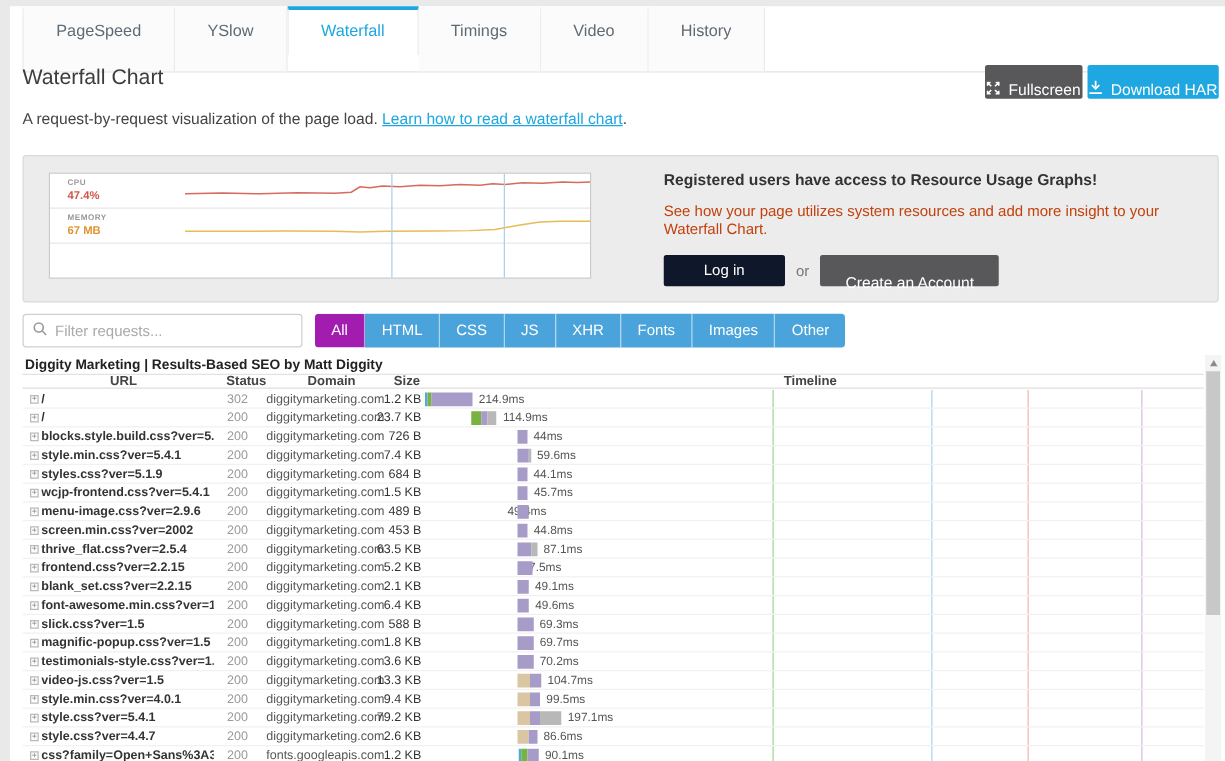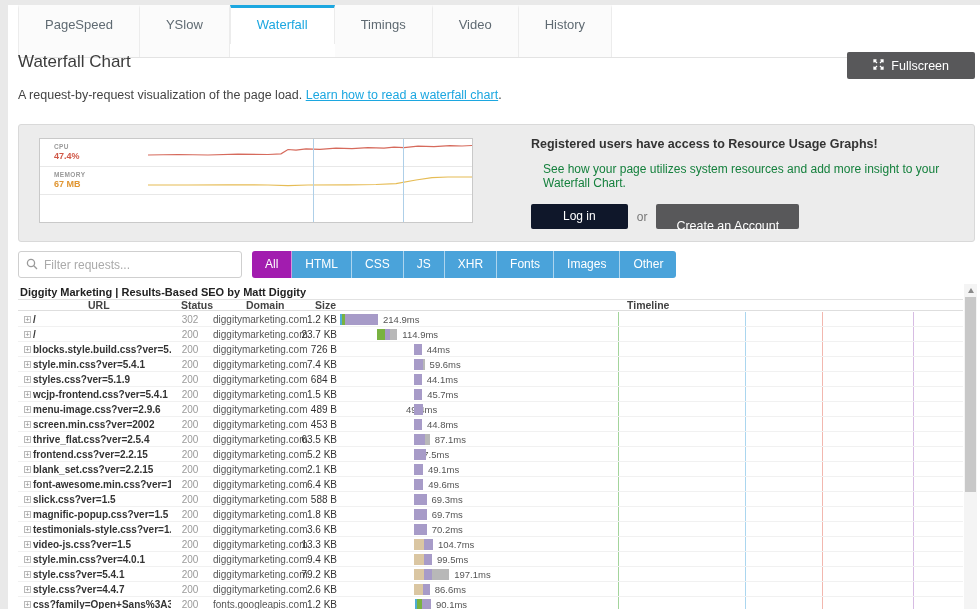--- a/index.html
+++ b/index.html
@@ -17,21 +17,21 @@
   .tab { padding:0 26px; line-height:33px; font-size:13px; color:#5f6a72;
          background:#fbfbfb; border:1px solid #ececec; border-bottom:none; border-left:none;
          border-top:3px solid transparent; cursor:pointer; white-space:nowrap; }
   .tab:first-child { border-left:1px solid #ececec; }
   .tab.active { background:#fff; color:#1ca7e0; border-top:3px solid #1ca7e0;
                 height:39px; z-index:2; border-left:1px solid #ececec; border-right:1px solid #ececec; }
 
   
   #page-title { position:absolute; left:18px; top:52px; font-size:17px; font-weight:500; color:#3c3c3c; }
   #title-buttons { position:absolute; right:5px; top:52px; display:flex; gap:4px; }
-  .btn { display:flex; align-items:center; gap:7px; height:27px; padding:0 26px;
+  .btn { display:flex; align-items:flex-end; gap:7px; height:27px; padding:0 1px;
          font-size:12.5px; color:#fff; border-radius:2px; cursor:pointer; border:none; }
   .btn-dark { background:#58585a; }
   .btn-blue { background:#1ea7e0; }
 
   
   #intro { position:absolute; left:18px; top:88px; font-size:12.5px; color:#444; }
   #intro a { color:#1ca7e0; text-decoration:underline; cursor:pointer; }
 
   
   #promo-banner { position:absolute; left:18px; top:124px; width:957px; height:118px;
@@ -41,21 +41,21 @@
   .g-row { position:relative; height:28px; border-bottom:1px solid #e8e8e8; }
   .g-row:last-child { border-bottom:none; }
   .g-label-block { position:absolute; top:4px; }
   .g-label { display:block; font-size:6.5px; font-weight:bold; color:#999; letter-spacing:.4px; }
   .g-value { display:block; font-size:9px; font-weight:bold; margin-top:1px; }
   .g-spark { position:absolute; left:108px; top:0; width:324px; height:28px; }
   .cursor-line { position:absolute; top:0; bottom:0; width:1px; background:#aecfe8; z-index:3; }
 
   #promo-content { position:absolute; left:512px; top:12px; }
   #promo-heading { font-size:12.5px; font-weight:bold; color:#333; }
-  #promo-body { font-size:12px; color:#15803d; margin-top:11px;margin-left:12px; }
+  #promo-body { font-size:12px; color:#c2410c; margin-top:11px; }
   #promo-buttons { margin-top:14px; display:flex; align-items:center; }
   .btn-login { background:#0f172a; height:25px; line-height:25px; padding:0 32px;
                color:#fff; font-size:12px; border-radius:2px; cursor:pointer; }
   .or-label { margin:0 9px; font-size:12px; color:#777; }
   .btn-create { background:#58585a; height:25px; line-height:25px; padding:10px 20px;
                 color:#fff; font-size:12.5px; border-radius:2px; cursor:pointer; }
 
   
   #filter-input-wrap { position:absolute; left:18px; top:251px; width:224px; height:27px;
                        background:#fff; border:1px solid #cfcfcf; border-radius:3px;
@@ -122,20 +122,32 @@
       <svg width="11" height="11" viewBox="0 0 11 11">
           <g stroke="#fff" stroke-width="1.3" fill="none">
         <path d="M1 3.5 V1 H3.5 M1 1 L4 4"></path>
             <path d="M7.5 1 H10 V3.5 M10 1 L7 4"></path>
         <path d="M1 7.5 V10 H3.5 M1 10 L4 7"></path>
             <path d="M10 7.5 V10 H7.5 M10 10 L7 7"></path>
       </g>
         </svg>
     </span>
     <span>Fullscreen</span>
+  </div>
+  <div class="btn btn-blue">
+    <span>
+      <svg width="11" height="12" viewBox="0 0 11 12">
+          <g stroke="#fff" stroke-width="1.4" fill="none">
+        <path d="M5.5 0.5 V6"></path>
+            <path d="M2.5 4 L5.5 7 L8.5 4"></path>
+            <path d="M0.5 10.5 H10.5"></path>
+      </g>
+        </svg>
+    </span>
+    <span>Download HAR</span>
   </div>
 </div>
 
 <div id="intro"><span>A request-by-request visualization of the page load. </span><a>Learn how to read a waterfall chart</a><span>.</span></div>
 
 <div id="promo-banner">
   <div id="graph-card">
     <div class="g-row">
       <div class="g-label-block" style="left:14px;">
         <span class="g-label">CPU</span>

